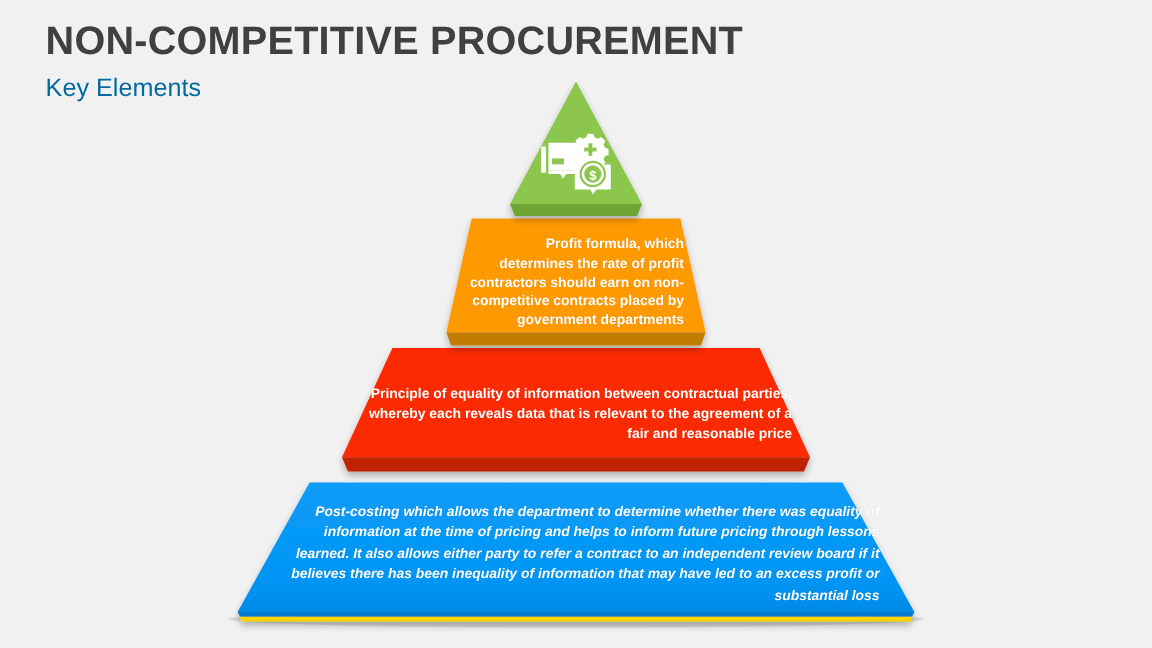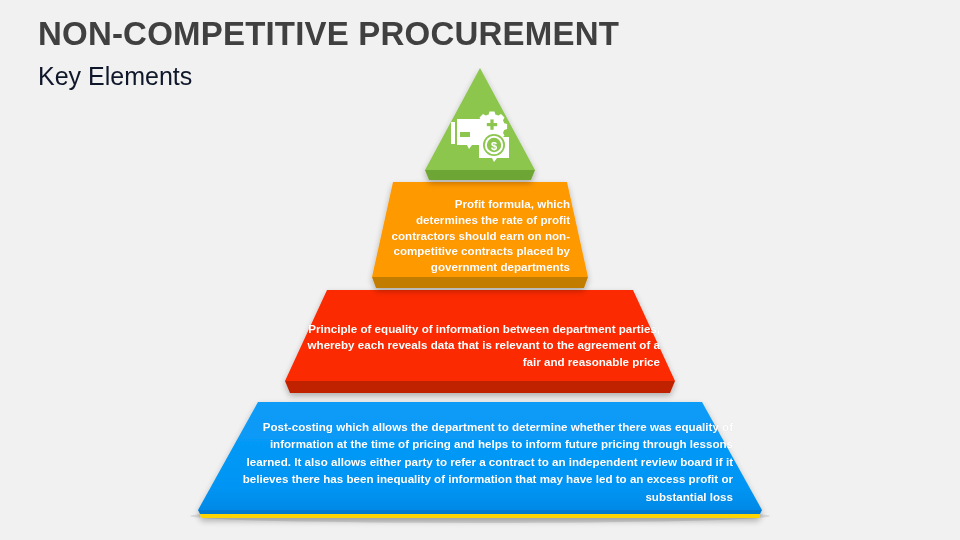--- a/index.html
+++ b/index.html
@@ -34,23 +34,23 @@
   #slide-title {
     font-size: 33px;
     font-weight: bold;
     letter-spacing: 0.2px;
     color: #404040;
     line-height: 1.12;
     white-space: nowrap;
   }
   #slide-subtitle {
     margin-top: 9px;
-    font-size: 25px;
+    font-size: 21px;
     font-weight: normal;
-    color: #0f172a;
+    color: #0369a1;
     line-height: 1.15;
   }
 
   
   #pyramid {
     position: absolute;
     left: 0;
     top: 0;
     width: 960px;
     height: 540px;
@@ -81,20 +81,21 @@
     width: 360px;
     font-size: 11.6px;
     line-height: 16.4px;
   }
   #tier-text-blue {
     left: 228px;
     top: 418px;
     width: 505px;
     font-size: 11.6px;
     line-height: 17.4px;
+    font-style: italic;
   }
 
   
   #apex-icons {
     position: absolute;
     left: 449px;
     top: 110px;
     width: 62px;
     height: 56px;
     pointer-events: none;
@@ -181,17 +182,17 @@
         <circle cx="45" cy="35" r="11" fill="#8CC64E"></circle>
         <circle cx="45" cy="35" r="9.2" fill="#ffffff"></circle>
         <circle cx="45" cy="35" r="7.2" fill="#8CC64E"></circle>
         <text x="45" y="39.6" text-anchor="middle" font-family="Liberation Sans, sans-serif" font-size="11" font-weight="bold" fill="#ffffff">$</text>
       </g>
     </svg>
   </div>
 
   <div class="tier-text" id="tier-text-orange">Profit formula, which determines the rate of profit contractors should earn on non-competitive contracts placed by government departments</div>
 
-  <div class="tier-text" id="tier-text-red">Principle of equality of information between department parties, whereby each reveals data that is relevant to the agreement of a fair and reasonable price</div>
+  <div class="tier-text" id="tier-text-red">Principle of equality of information between contractual parties, whereby each reveals data that is relevant to the agreement of a fair and reasonable price</div>
 
   <div class="tier-text" id="tier-text-blue">Post-costing which allows the department to determine whether there was equality of information at the time of pricing and helps to inform future pricing through lessons learned. It also allows either party to refer a contract to an independent review board if it believes there has been inequality of information that may have led to an excess profit or substantial loss</div>
 
 </div>
 
 </body></html>

